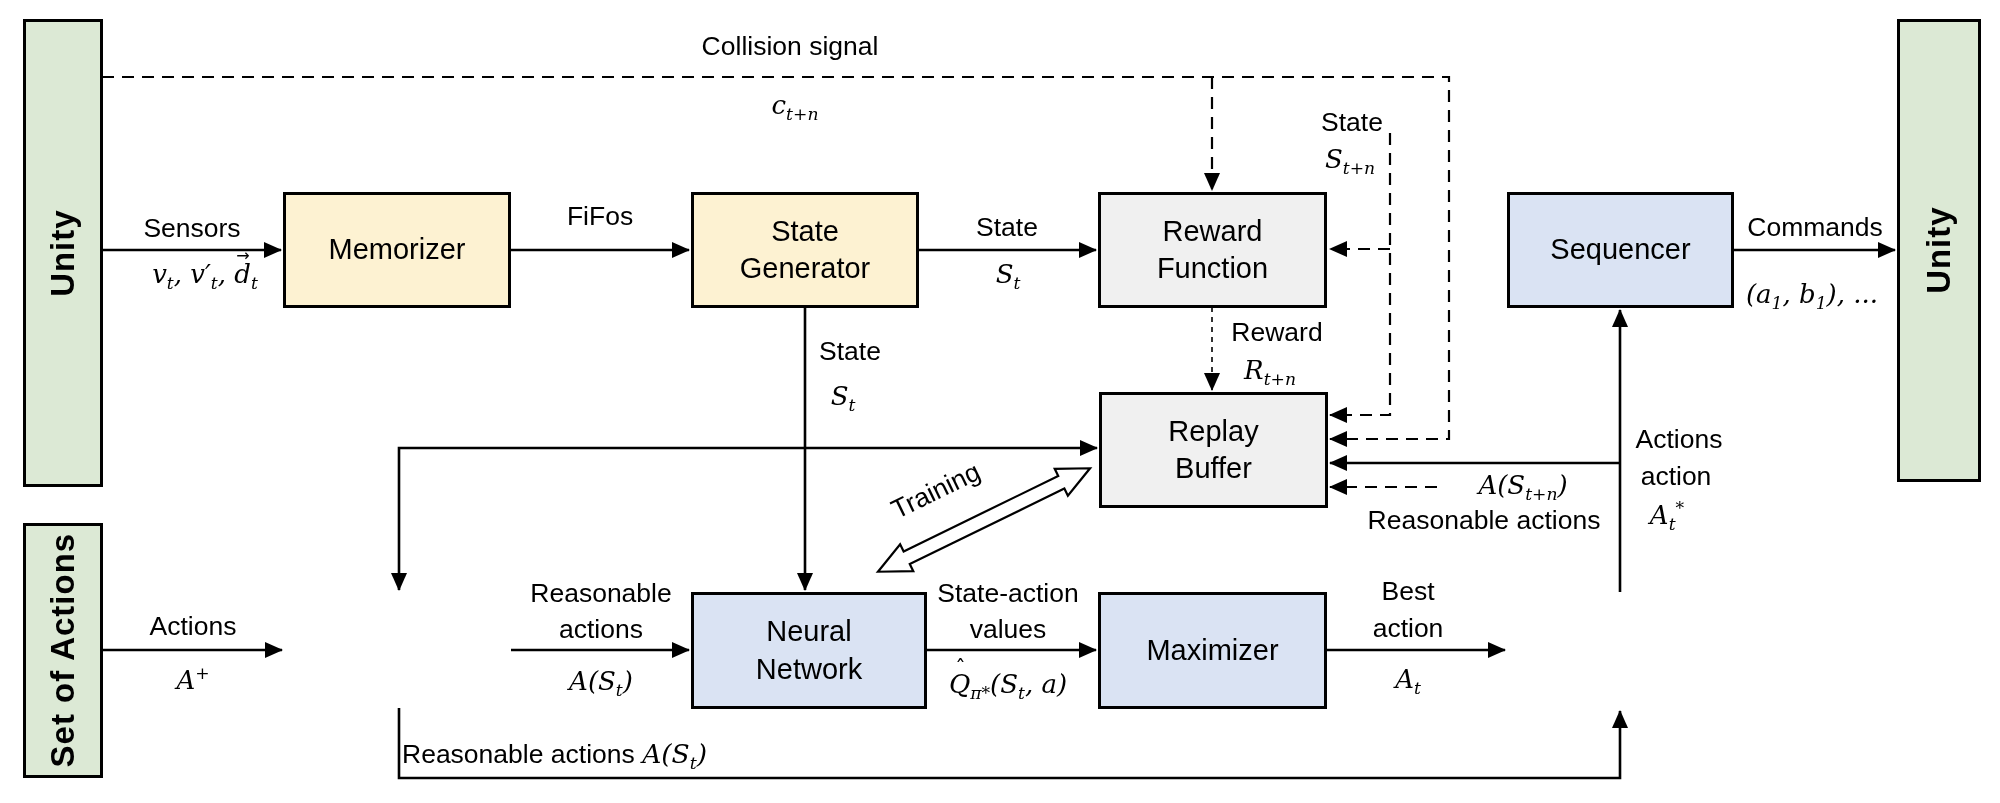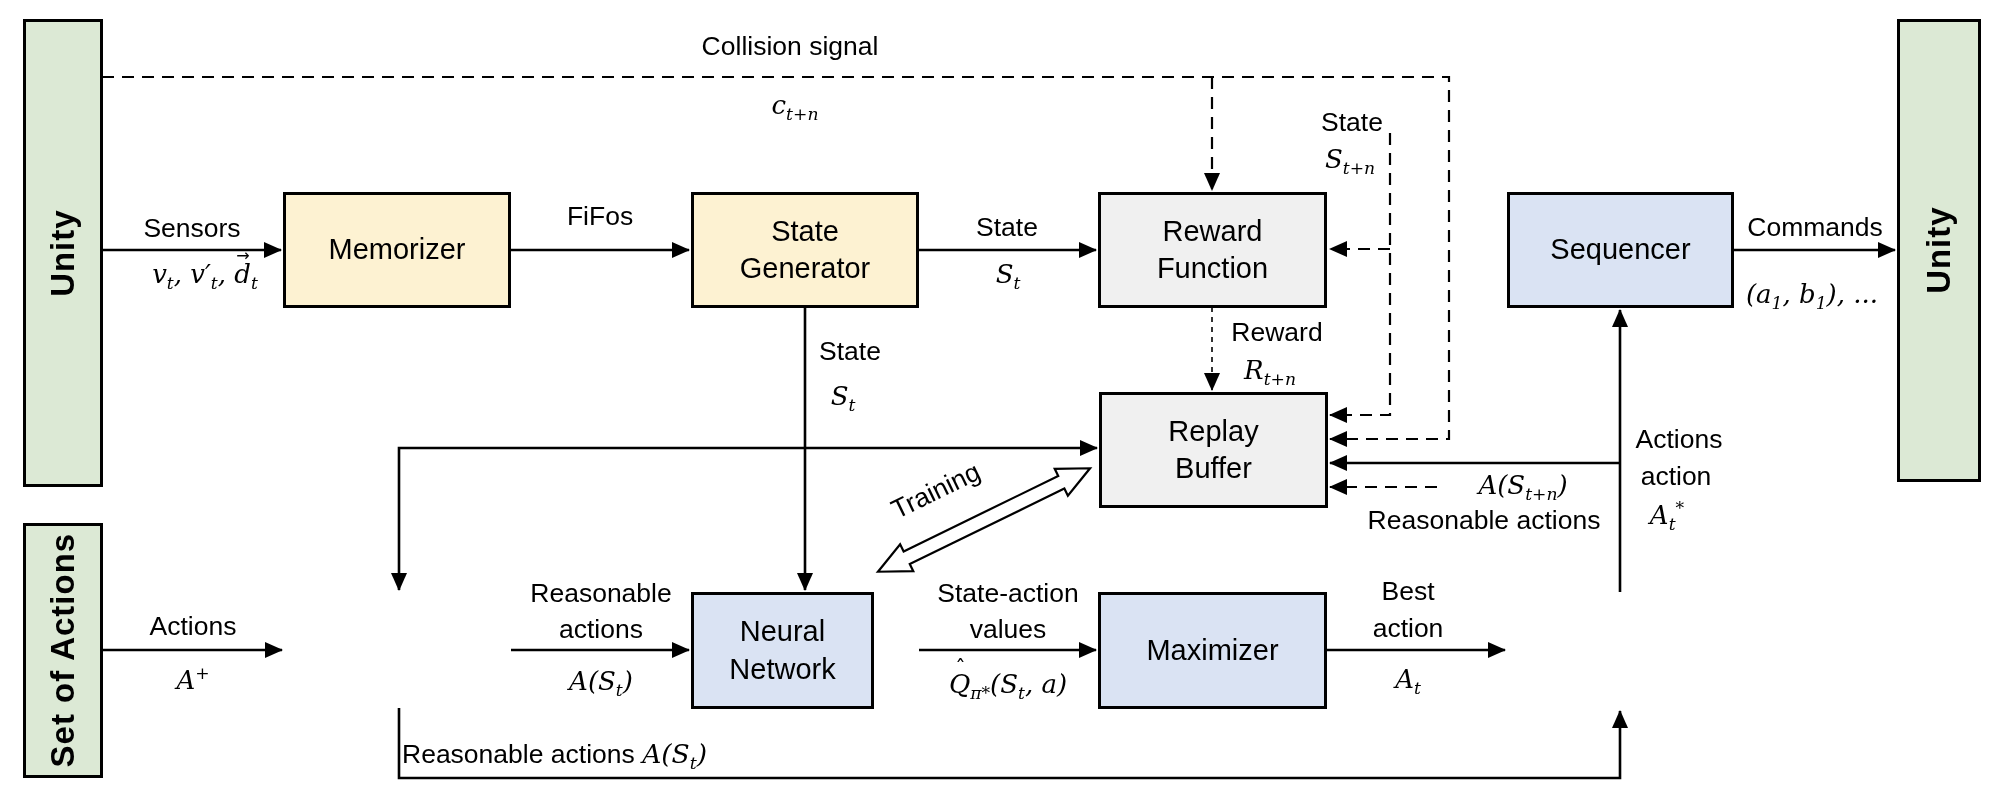--- a/index.html
+++ b/index.html
@@ -95,21 +95,21 @@
   </div>
   <div class="box gray" style="left:1099px;top:392px;width:229px;height:116px;">
     <span class="box-label">Replay
 Buffer</span>
   </div>
 
   <div class="box blue" style="left:1507px;top:192px;width:227px;height:116px;">
     <span class="box-label">Sequencer</span>
   </div>
 
-  <div class="box blue" style="left:691px;top:592px;width:183px;height:117px;">
+  <div class="box blue" style="left:691px;top:592px;width:236px;height:117px;">
     <span class="box-label">Neural
 Network</span>
   </div>
   <div class="box blue" style="left:1098px;top:592px;width:229px;height:117px;">
     <span class="box-label">Maximizer</span>
   </div>
 
   <div class="elab" style="left:192px;top:229px;">Sensors</div>
   <div class="mlab" style="left:205px;top:276px;">v<sub>t</sub>, v′<sub>t</sub>, <span class="vec"><span class="veca">→</span>d</span><sub>t</sub></div>
 

